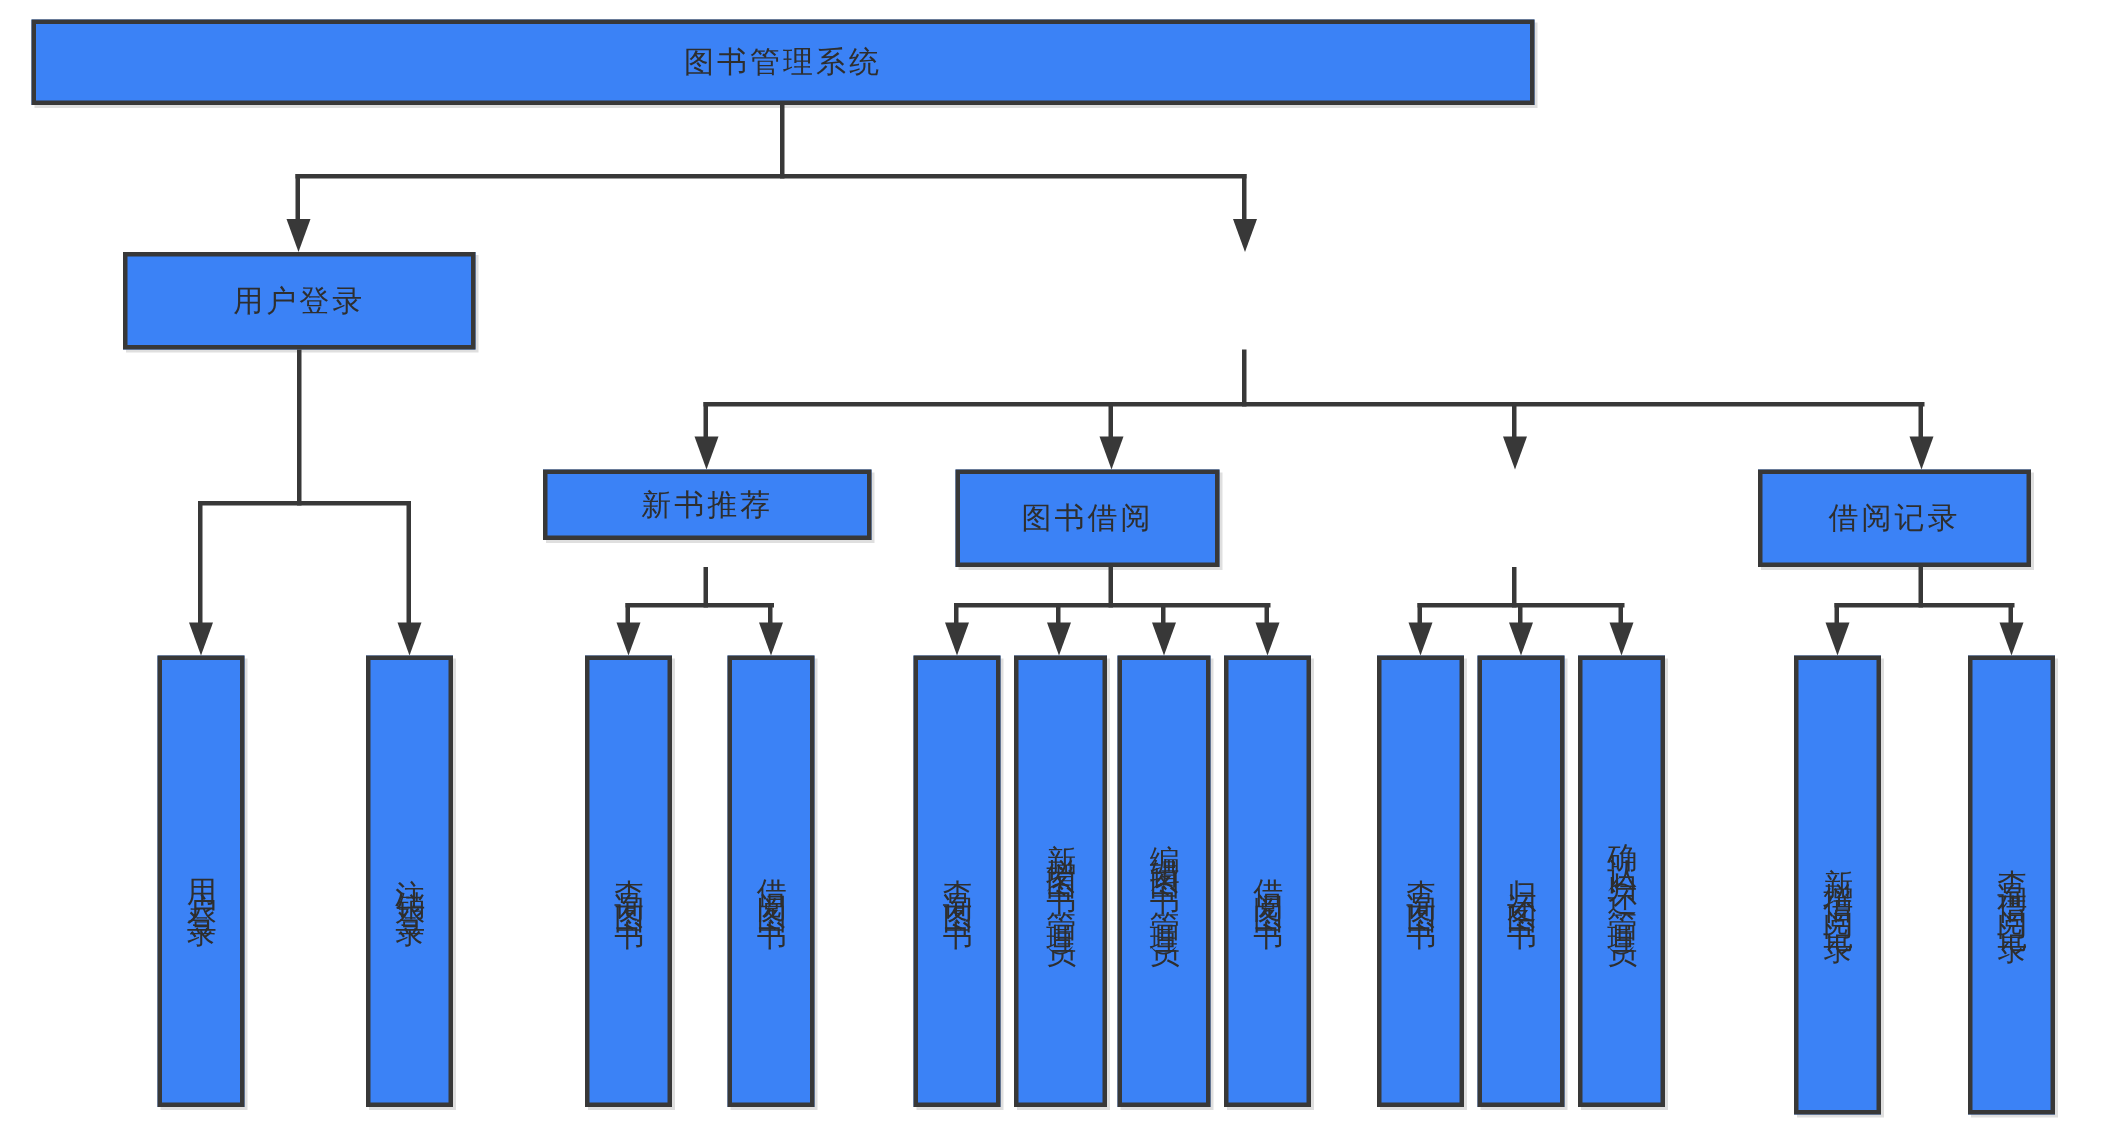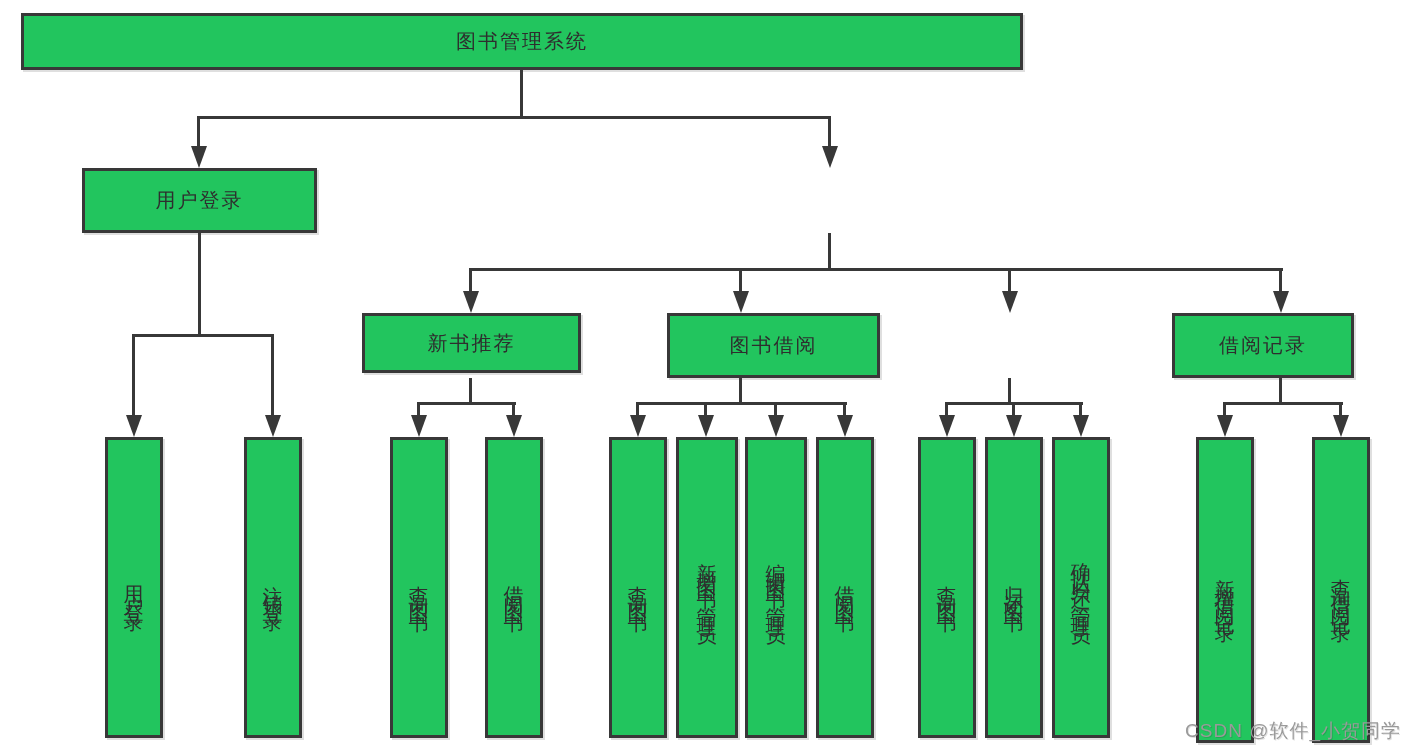--- a/index.html
+++ b/index.html
@@ -8,21 +8,21 @@
     width:1405px;height:747px;
     background:#ffffff;
     font-family:"Liberation Sans","DejaVu Sans",sans-serif;
     color:#2e2e2e;
     overflow:hidden;
   }
   .box{
     position:absolute;
     box-sizing:border-box;
     border:3px solid #383838;
-    background:#22c55e;
+    background:#3b82f6;
     display:flex;
     align-items:center;
     justify-content:center;
     box-shadow:2px 2px 0 rgba(110,110,110,0.22);
     text-align:right;
   }
   .hbox{
     font-size:20px;
     letter-spacing:2px;
     white-space:nowrap;
@@ -60,22 +60,22 @@
 </style>
 </head>
 <body>
 
 <div id="stage">
 
   <div class="box hbox" style="left:21px;top:13px;width:1002px;height:57px">图书管理系统</div>
 
   <div class="box hbox" style="left:82px;top:168px;width:235px;height:65px">用户登录</div>
 
-  <div class="box hbox" style="left:362px;top:313px;width:219px;height:60px">新书推荐</div>
-  <div class="box hbox" style="left:667px;top:313px;width:213px;height:65px">图书借阅</div>
+  <div class="box hbox" style="left:362px;top:313px;width:219px;height:47px">新书推荐</div>
+  <div class="box hbox" style="left:637px;top:313px;width:176px;height:65px">图书借阅</div>
   <div class="box hbox" style="left:1172px;top:313px;width:182px;height:65px">借阅记录</div>
 
   <div class="box vbox" style="left:105px;top:437px;width:58px;height:301px">
     <span class="vtext">用户登录</span>
   </div>
   <div class="box vbox" style="left:244px;top:437px;width:58px;height:301px">
     <span class="vtext">注销登录</span>
   </div>
 
   <div class="box vbox" style="left:390px;top:437px;width:58px;height:301px">
@@ -167,15 +167,14 @@
   <i class="ar" style="left:1006px;top:415px"></i>
   <i class="ar" style="left:1073px;top:415px"></i>
 
   <i class="ln" style="left:1279px;top:378px;width:3px;height:27px"></i>
   <i class="ln" style="left:1223px;top:402px;width:120px;height:3px"></i>
   <i class="ln" style="left:1223px;top:402px;width:3px;height:15px"></i>
   <i class="ln" style="left:1339px;top:402px;width:3px;height:15px"></i>
   <i class="ar" style="left:1217px;top:415px"></i>
   <i class="ar" style="left:1333px;top:415px"></i>
 
-  <div class="watermark">CSDN @软件_小贺同学</div>
 
 </div>
 
 </body></html>

